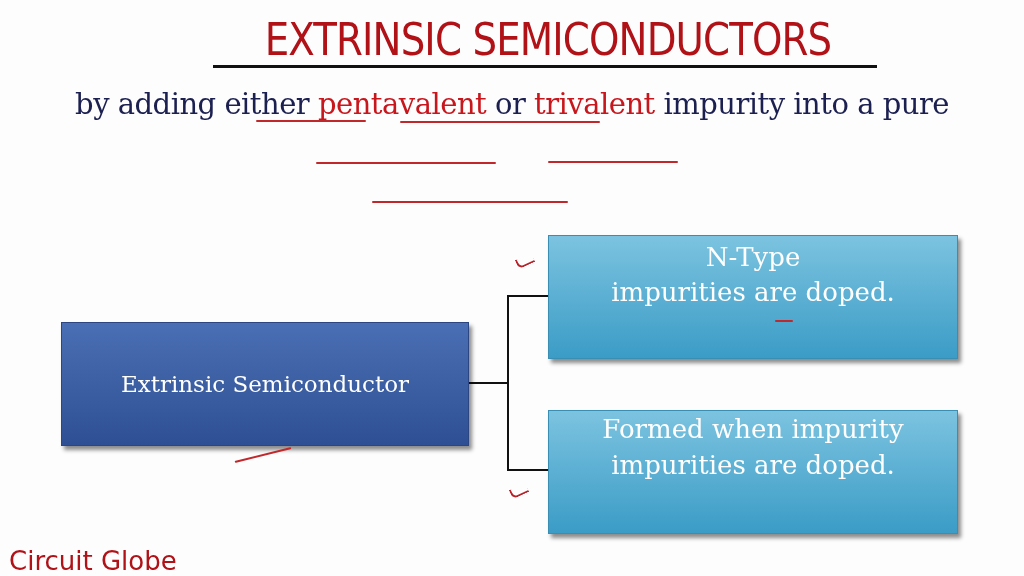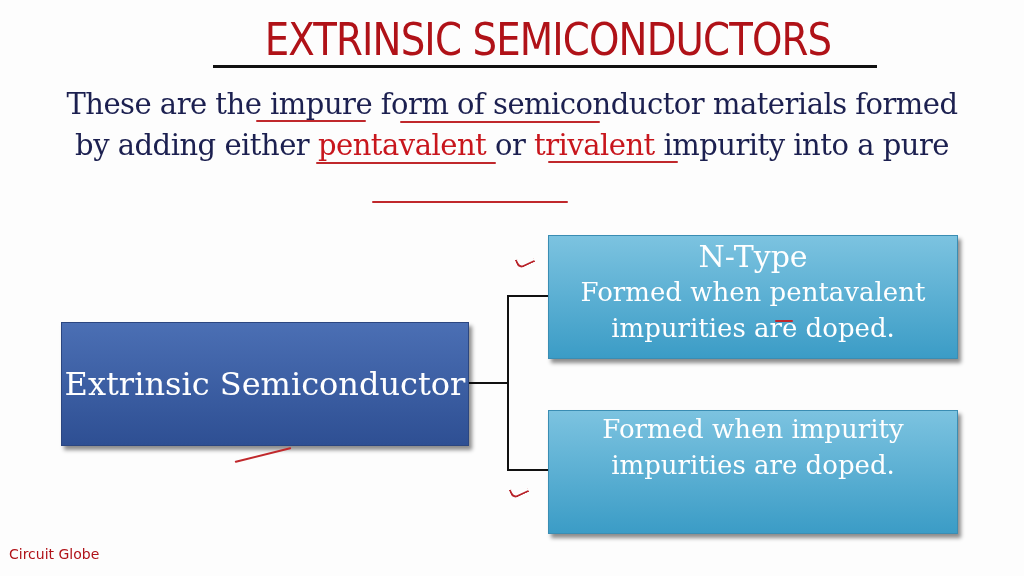--- a/index.html
+++ b/index.html
@@ -3,59 +3,57 @@
 <meta charset="utf-8">
 <style>
   html,body{margin:0;padding:0;}
   body{width:1024px;height:576px;background:#fdfdfd;position:relative;overflow:hidden;font-family:"DejaVu Serif",serif;}
   .title{position:absolute;left:218px;top:14px;width:660px;text-align:center;color:#b01218;font-family:"DejaVu Sans",sans-serif;font-size:44px;letter-spacing:-1px;transform:scaleX(0.88);transform-origin:center;line-height:52px;}
   .title-rule{position:absolute;left:213px;top:65px;width:664px;height:3px;background:#111;}
   .desc{position:absolute;left:20px;top:84px;width:984px;text-align:center;color:#1c2050;font-family:"DejaVu Serif",serif;font-size:29px;line-height:41px;letter-spacing:-0.5px;}
   .red{color:#c8161d;}
   .ul{position:absolute;height:2px;background:#c0282c;border-radius:2px;}
   .box{position:absolute;color:#fff;text-align:center;box-shadow:3px 4px 4px rgba(0,0,0,0.45);font-family:"DejaVu Serif",serif;}
-  .root{left:61px;top:322px;width:406px;height:122px;background:linear-gradient(#4b6fb4,#2e4f93);border:1px solid #2b4680;display:flex;align-items:center;justify-content:center;font-size:32px;}
+  .root{left:61px;top:322px;width:406px;height:122px;background:linear-gradient(#4b6fb4,#2e4f93);border:1px solid #2b4680;display:flex;align-items:center;justify-content:center;font-size:23px;}
   .child{left:548px;width:408px;height:122px;background:linear-gradient(#7cc3e0,#3b9cc6);border:1px solid #3a8db3;}
   .n{top:235px;}
   .p{top:410px;}
-  .child .h{font-size:30px;margin-top:4px;line-height:34px;}
+  .child .h{font-size:26px;margin-top:4px;line-height:34px;}
   .child .b{font-size:26px;line-height:36px;}
   .line{position:absolute;background:#111;}
   .check{position:absolute;width:16px;height:8px;border-left:2px solid #b8232a;border-bottom:2px solid #b8232a;transform:rotate(-25deg);border-bottom-left-radius:6px;}
-  .footer{position:absolute;left:9px;top:546px;color:#b01218;font-family:"DejaVu Sans",sans-serif;font-size:14px;}
+  .footer{position:absolute;left:9px;top:546px;color:#b01218;font-family:"DejaVu Sans",sans-serif;font-size:26px;}
 </style>
 </head>
 <body>
 
 <div class="title">EXTRINSIC SEMICONDUCTORS</div>
 <div class="title-rule"></div>
 
 <div class="desc">
-  <div>These are the impure form of semiconductor materials formed</div>
   <div><span>by adding either </span><span class="red">pentavalent</span><span> or </span><span class="red">trivalent</span><span> impurity into a pure</span></div>
 </div>
 
 <div class="ul" style="left:256px;top:120px;width:110px;"></div>
 <div class="ul" style="left:400px;top:121px;width:200px;"></div>
 <div class="ul" style="left:316px;top:162px;width:180px;"></div>
 <div class="ul" style="left:548px;top:161px;width:130px;"></div>
 <div class="ul" style="left:372px;top:201px;width:196px;"></div>
 
 <div class="line" style="left:467px;top:382px;width:41px;height:2px;"></div>
 <div class="line" style="left:507px;top:295px;width:2px;height:175px;"></div>
 <div class="line" style="left:507px;top:295px;width:42px;height:2px;"></div>
 <div class="line" style="left:507px;top:469px;width:42px;height:2px;"></div>
 
 <div class="box root">
   <span>Extrinsic Semiconductor</span>
 </div>
 
 <div class="box child n">
   <div class="h">N-Type</div>
-  <div class="b">Formed when pentavalent</div>
   <div class="b">impurities are doped.</div>
 </div>
 
 <div class="box child p">
   <div class="b">Formed when impurity</div>
   <div class="b">impurities are doped.</div>
 </div>
 
 <div class="check" style="left:516px;top:256px;"></div>
 <div class="check" style="left:510px;top:486px;"></div>

